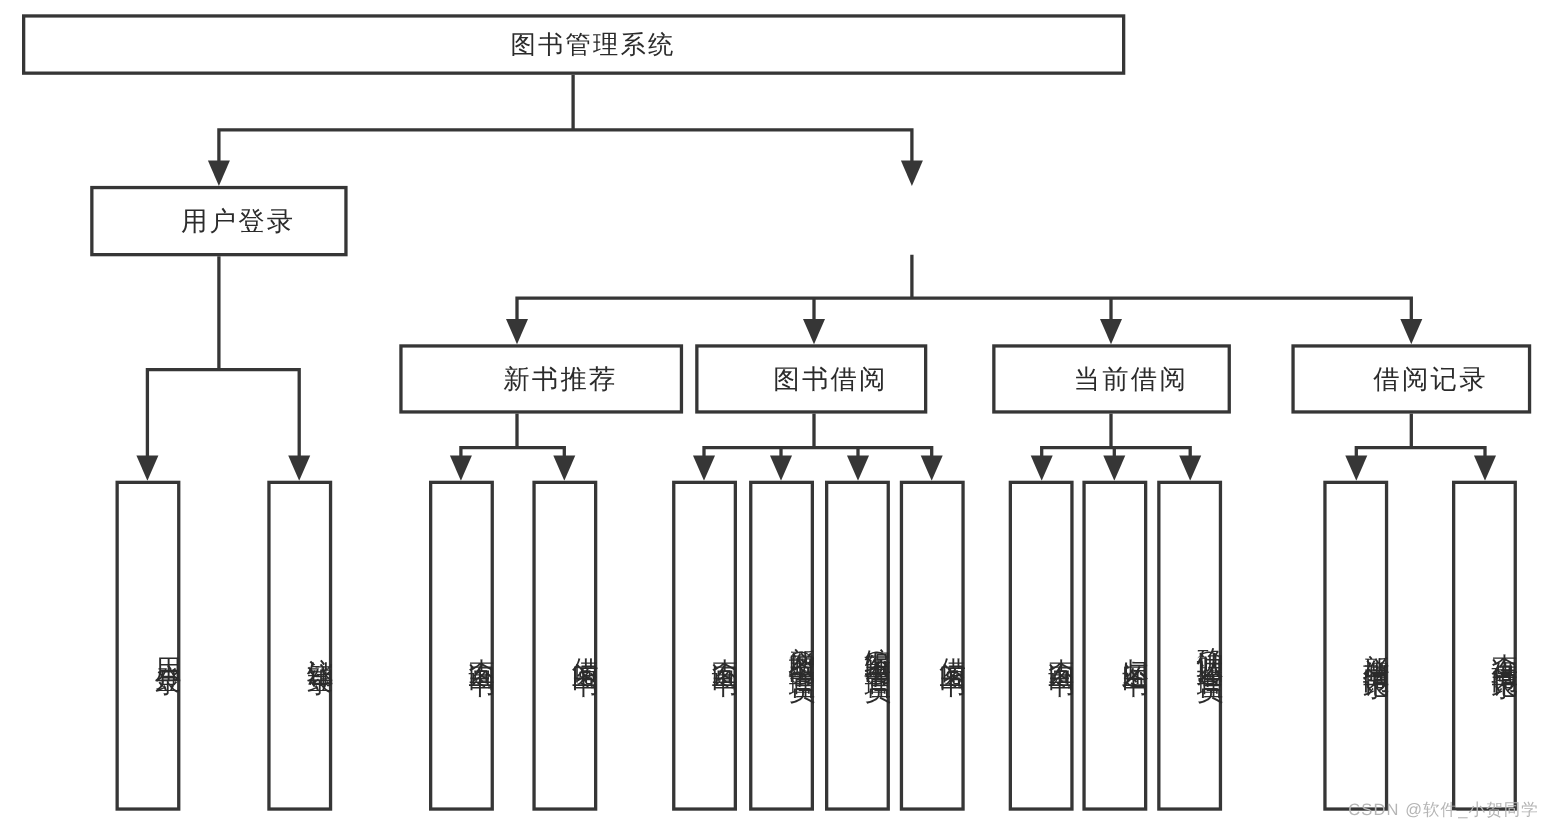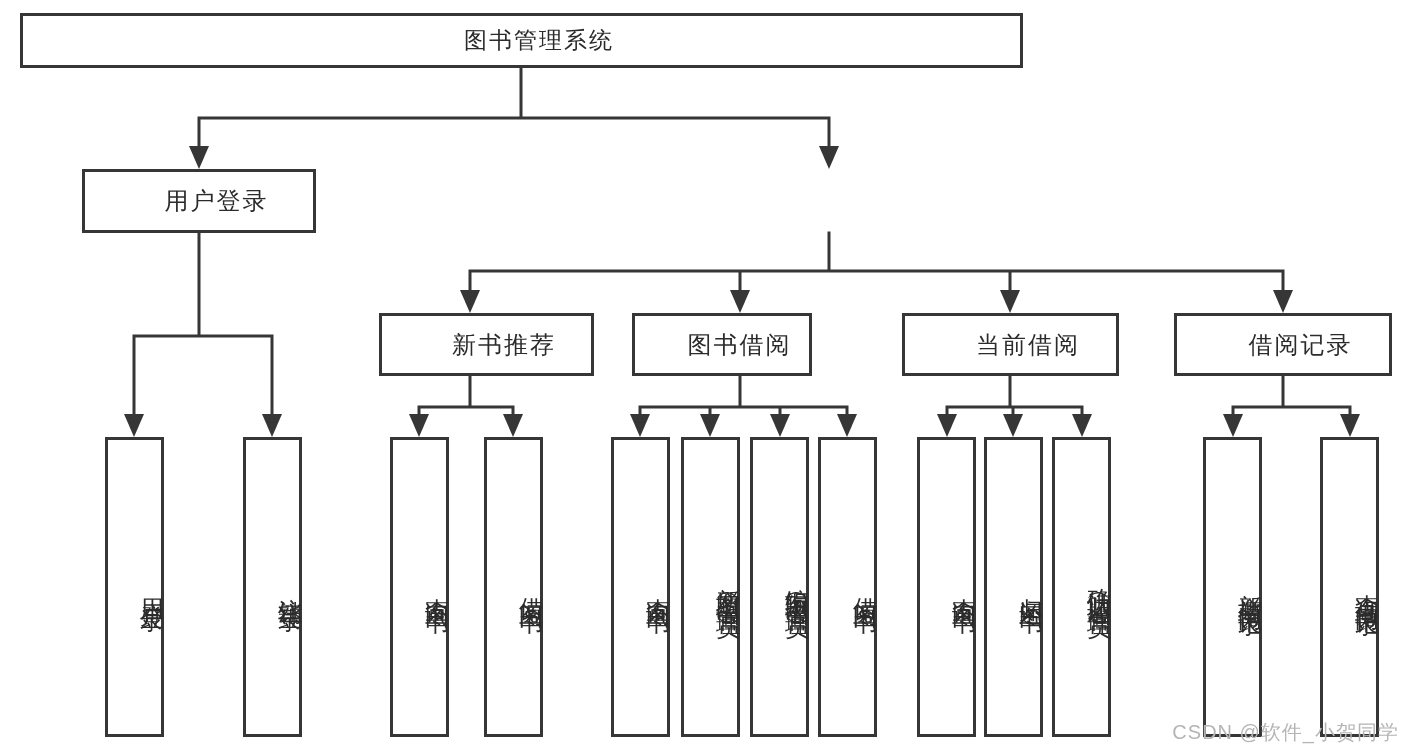--- a/index.html
+++ b/index.html
@@ -61,21 +61,21 @@
     writing-mode: vertical-rl;
     text-orientation: mixed;
     font-size: 24px;
     line-height: 1;
     letter-spacing: 4px;
   }
   .watermark {
     position: absolute;
     right: 6px;
     bottom: 1px;
-    font-size: 20px;
+    font-size: 15px;
     letter-spacing: 1px;
     color: var(--watermark);
     white-space: nowrap;
   }
 </style>
 </head>
 <body>
 
 <div class="stage" data-name="org-chart">
 
@@ -116,24 +116,24 @@
   </svg>
 
   <div class="box" style="left:20px;top:13px;width:1003px;height:55px" data-name="node-root">
     <span class="lbl" data-name="node-root-label">图书管理系统</span>
   </div>
 
   <div class="box" style="left:82px;top:169px;width:234px;height:64px" data-name="node-user-login">
     <span class="lbl" data-name="node-user-login-label">用户登录</span>
   </div>
 
-  <div class="box" style="left:379px;top:313px;width:215px;height:63px" data-name="node-new-book-recommendation">
+  <div class="box" style="left:363px;top:313px;width:258px;height:63px" data-name="node-new-book-recommendation">
     <span class="lbl" data-name="node-new-book-recommendation-label">新书推荐</span>
   </div>
-  <div class="box" style="left:632px;top:313px;width:180px;height:63px" data-name="node-book-borrowing">
+  <div class="box" style="left:632px;top:313px;width:211px;height:63px" data-name="node-book-borrowing">
     <span class="lbl" data-name="node-book-borrowing-label">图书借阅</span>
   </div>
   <div class="box" style="left:1174px;top:313px;width:218px;height:63px" data-name="node-borrowing-records">
     <span class="lbl" data-name="node-borrowing-records-label">借阅记录</span>
   </div>
   <div class="box" style="left:902px;top:313px;width:217px;height:63px" data-name="node-current-borrowing">
     <span class="lbl" data-name="node-current-borrowing-label">当前借阅</span>
   </div>
 
   <div class="box v" style="left:105px" data-name="leaf-user-login">

